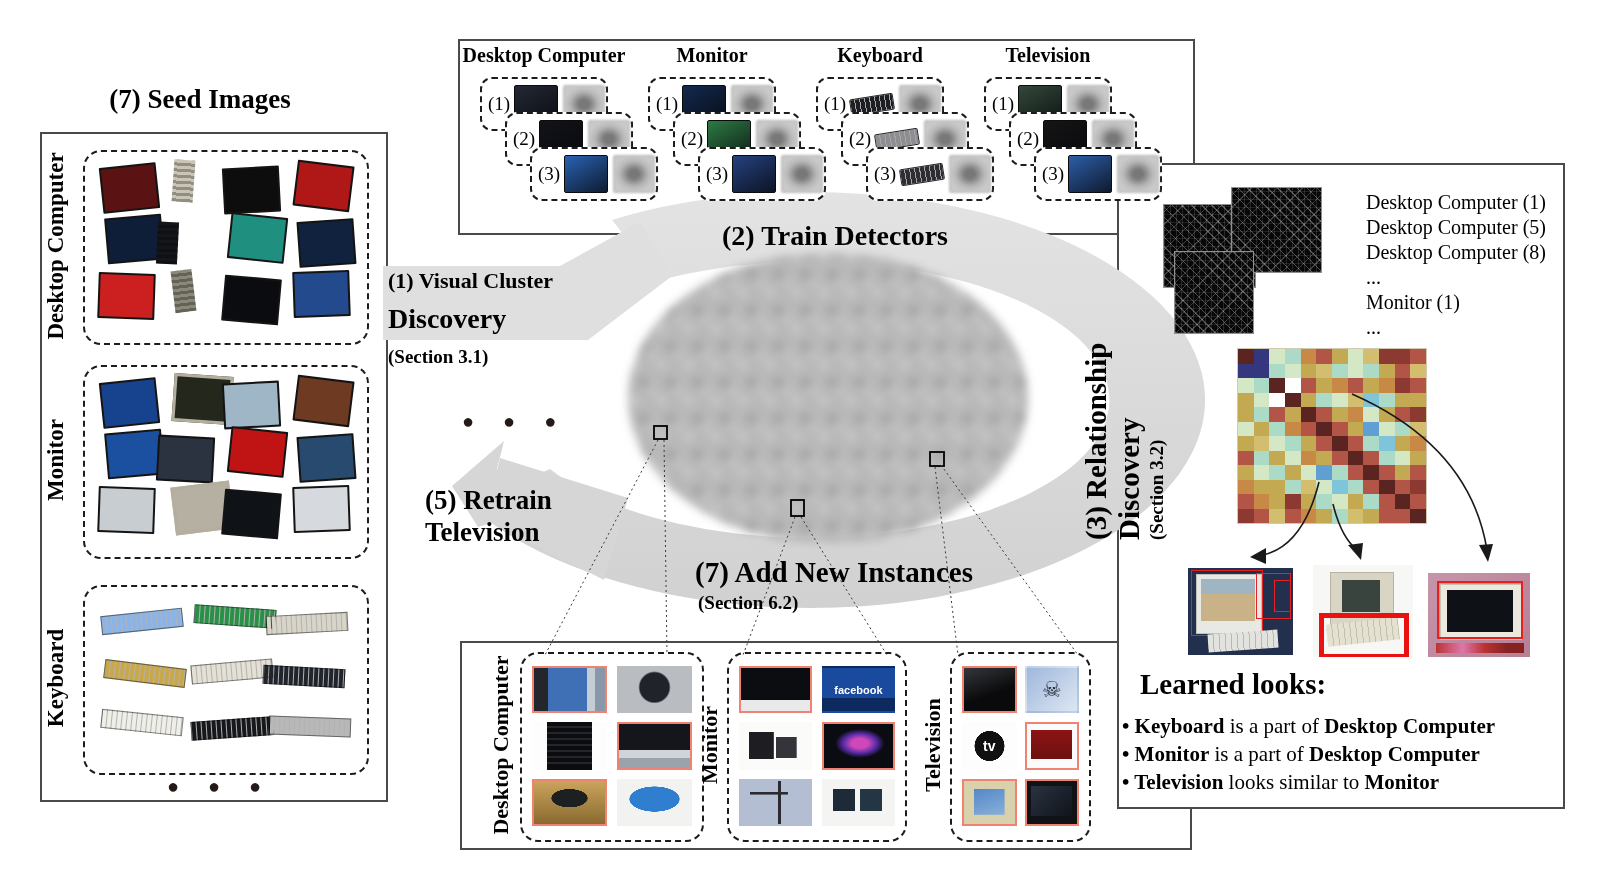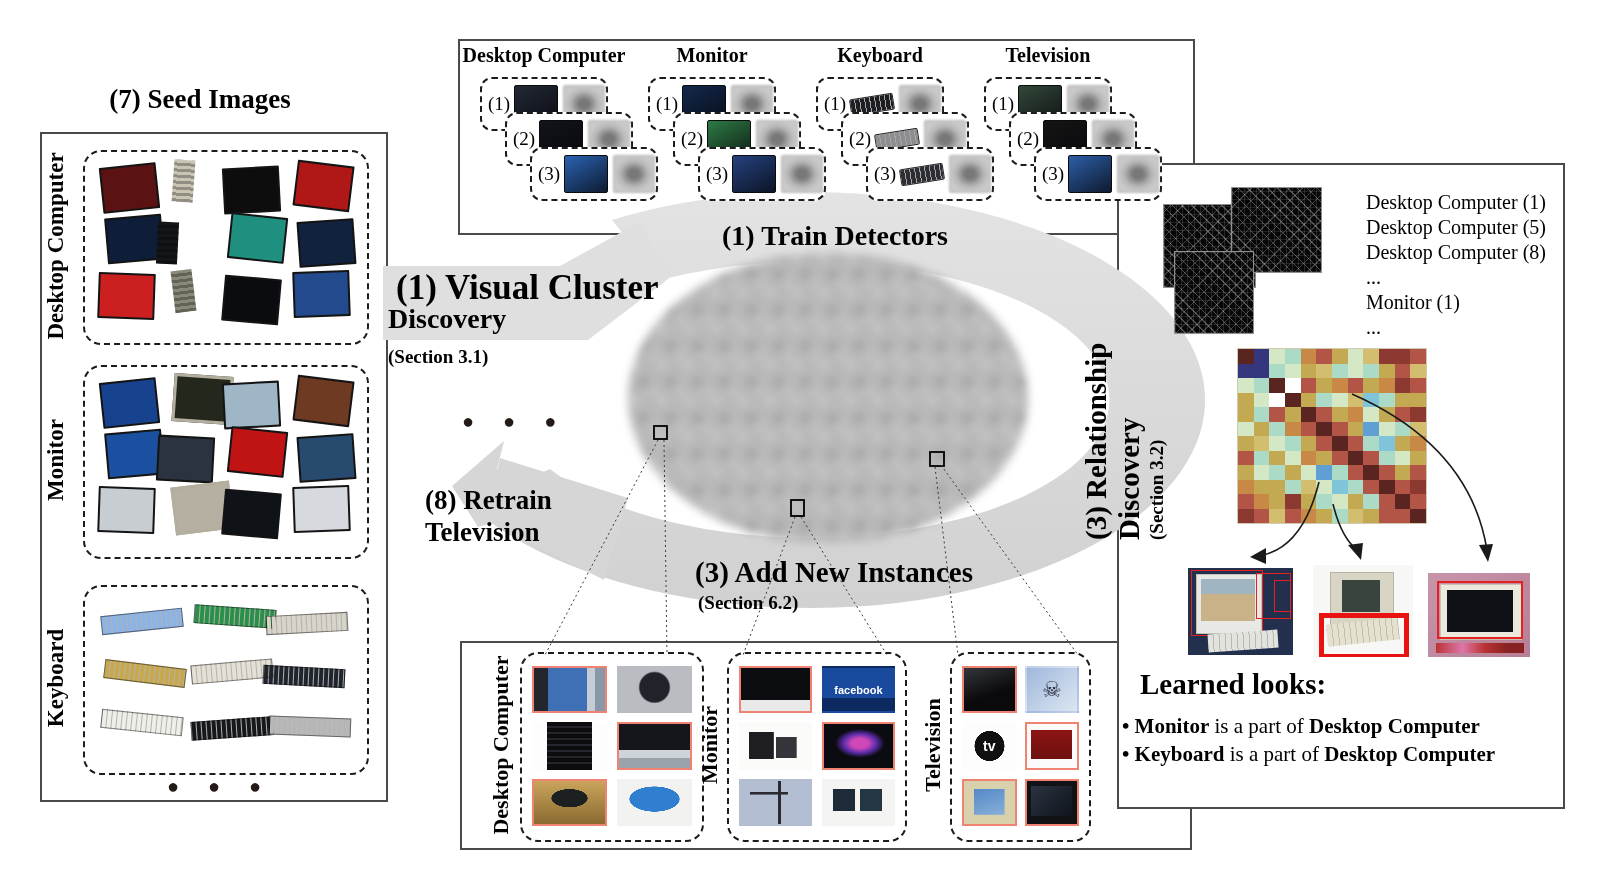--- a/index.html
+++ b/index.html
@@ -287,37 +287,37 @@
   <g stroke="#3a3a3a" stroke-width="1" stroke-dasharray="2 3">
     <line x1="658" y1="440" x2="545" y2="655"></line>
     <line x1="664" y1="440" x2="667" y2="655"></line>
     <line x1="795" y1="517" x2="743" y2="655"></line>
     <line x1="801" y1="517" x2="887" y2="655"></line>
     <line x1="935" y1="467" x2="958" y2="655"></line>
     <line x1="941" y1="465" x2="1078" y2="655"></line>
   </g>
 </svg>
 
-<div class="abs z5 step" style="left:396px;top:268px;font-size:35px">(1) Visual Cluster</div>
+<div class="abs z5 step" style="left:388px;top:268px;font-size:22px">(1) Visual Cluster</div>
 <div class="abs z5 step" style="left:388px;top:303px;font-size:28px">Discovery</div>
 <div class="abs z5 step" style="left:388px;top:346px;font-size:19px">(Section 3.1)</div>
 
-<div class="abs z5 step" style="left:700px;top:220px;width:270px;text-align:center;font-size:28px">(1) Train Detectors</div>
+<div class="abs z5 step" style="left:700px;top:220px;width:270px;text-align:center;font-size:28px">(2) Train Detectors</div>
 
 <div class="abs z5" style="left:1010px;top:370px;width:240px;height:100px;transform:rotate(-90deg)">
   <div class="step" style="font-size:29px">(3) Relationship</div>
   <div class="step" style="font-size:29px">Discovery</div>
   <div class="step" style="font-size:19px">(Section 3.2)</div>
 </div>
 
-<div class="abs z5 step" style="left:695px;top:556px;font-size:29px">(3) Add New Instances</div>
+<div class="abs z5 step" style="left:695px;top:556px;font-size:29px">(7) Add New Instances</div>
 <div class="abs z5 step" style="left:698px;top:592px;font-size:19px">(Section 6.2)</div>
 
 <div class="abs z5 dots" style="left:462px;top:410px">● ● ●</div>
-<div class="abs z5 step" style="left:425px;top:485px;font-size:27px">(8) Retrain</div>
+<div class="abs z5 step" style="left:425px;top:485px;font-size:27px">(5) Retrain</div>
 <div class="abs z5 step" style="left:425px;top:517px;font-size:27px">Television</div>
 
 <div class="hog z4" style="left:1163px;top:204px;width:91px;height:82px"></div>
 <div class="hog z4" style="left:1231px;top:187px;width:89px;height:84px"></div>
 <div class="hog z4" style="left:1174px;top:251px;width:78px;height:81px"></div>
 
 <div id="hog-list" class="abs z4" style="left:1366px;top:190px;width:190px">
     <div>Desktop Computer (1)</div>
     <div>Desktop Computer (5)</div>
     <div>Desktop Computer (8)</div>
@@ -494,22 +494,23 @@
 <div class="det z4" style="left:1428px;top:573px;width:102px;height:84px;background:linear-gradient(135deg,#c795aa,#b67f96)">
   <div class="abs" style="left:12px;top:11px;width:80px;height:54px;background:#ece8de;border:1px solid #c8c2b2">
     <div class="abs" style="left:6px;top:5px;width:66px;height:42px;background:#0e1216"></div>
   </div>
   <div class="rbox" style="left:9px;top:8px;width:82px;height:54px;border-width:2px"></div>
   <div class="abs" style="left:8px;top:70px;width:88px;height:10px;background:linear-gradient(90deg,#b33,#d7a 30%,#b33 55%,#822 80%)"></div>
 </div>
 
 <div class="abs z4 title" style="left:1140px;top:668px;font-size:29px">Learned looks:</div>
 <div id="facts" class="abs z4" style="left:1122px;top:712px;width:430px">
+    <div class="fact"><b>• </b><b>Keyboard</b><span> is a part of </span><b>Desktop Computer</b></div>
     <div class="fact"><b>• </b><b>Monitor</b><span> is a part of </span><b>Desktop Computer</b></div>
-    <div class="fact"><b>• </b><b>Keyboard</b><span> is a part of </span><b>Desktop Computer</b></div>
+    <div class="fact"><b>• </b><b>Television</b><span> looks similar to </span><b>Monitor</b></div>
   </div>
 
 <svg class="abs z6" style="left:0;top:0;pointer-events:none" width="1600" height="870" viewBox="0 0 1600 870">
   <g fill="none" stroke="#1a1a1a" stroke-width="1.6">
     <path d="M 1319 482 Q 1303 546 1263 555"></path>
     <path d="M 1333 504 Q 1341 537 1357 550"></path>
     <path d="M 1352 394 Q 1470 446 1487 550"></path>
   </g>
   <g fill="#1a1a1a">
     <polygon points="1266,548 1250,557 1266,564"></polygon>

